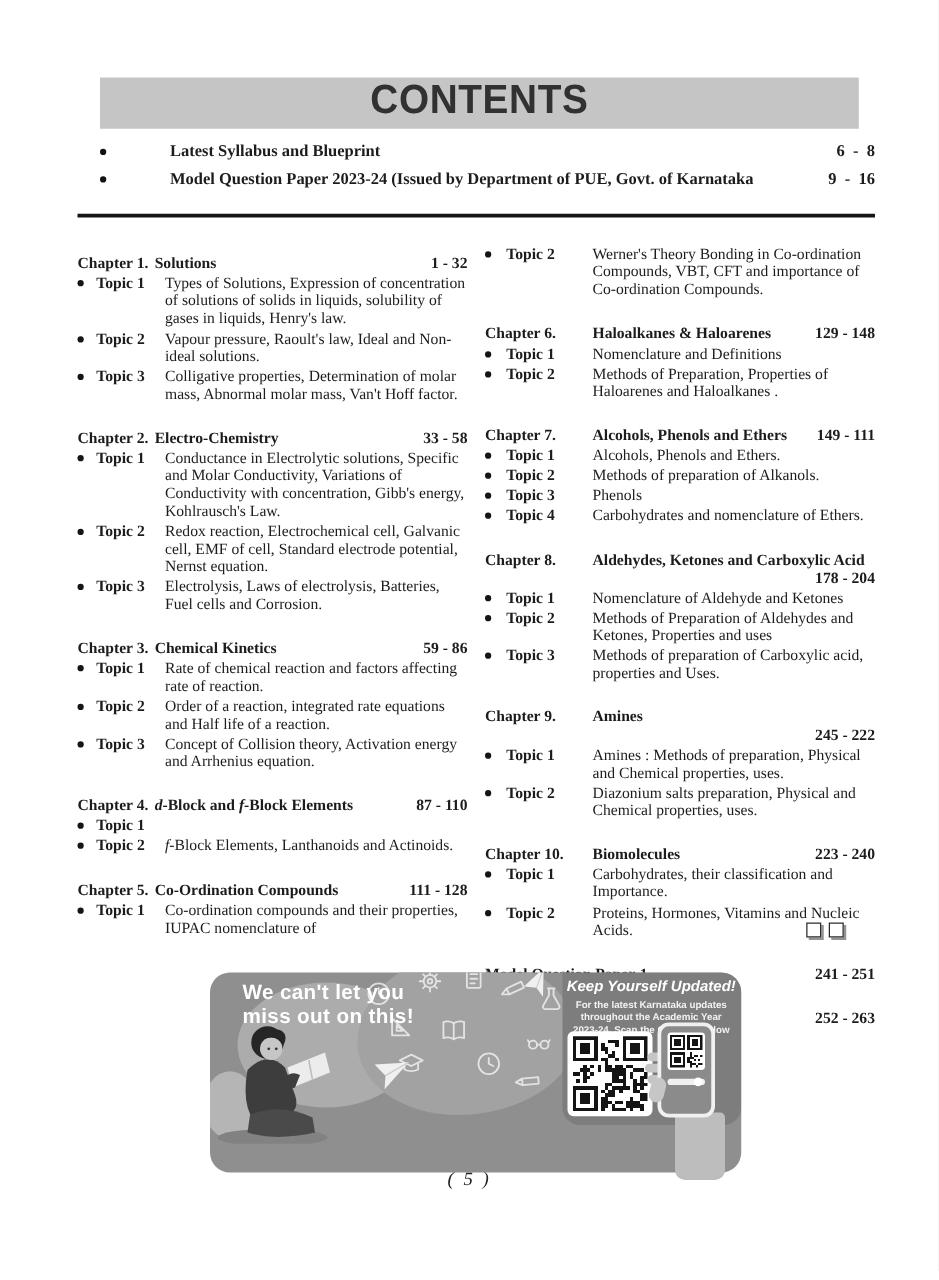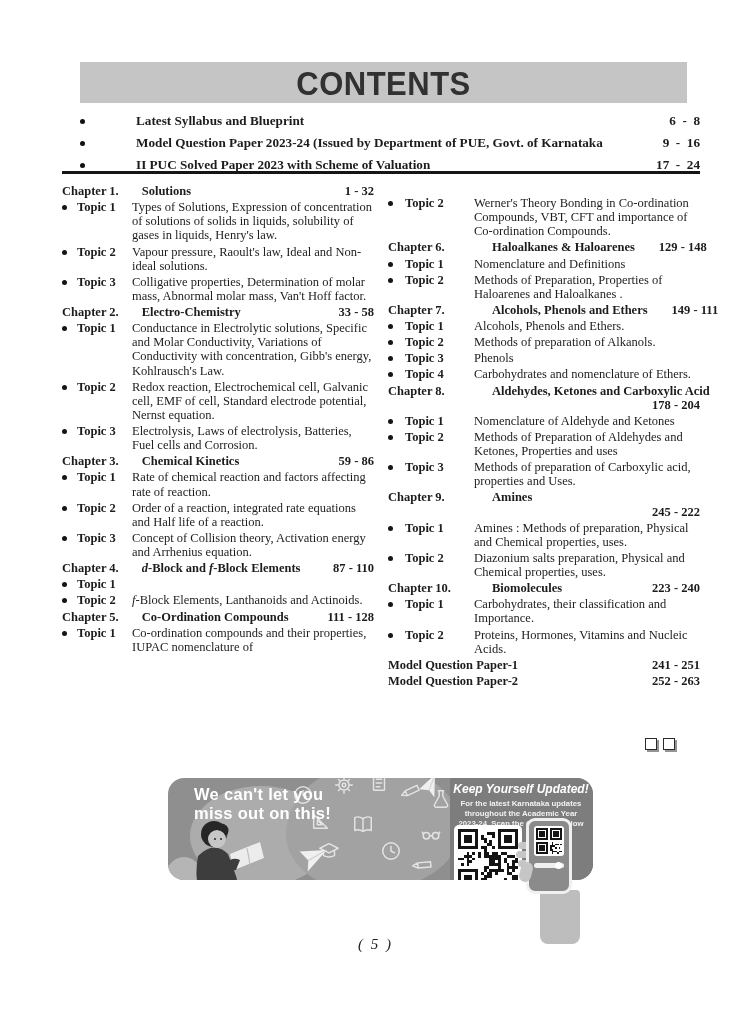--- a/index.html
+++ b/index.html
@@ -1,53 +1,53 @@
 <!DOCTYPE html>
 <html><head>
 <meta charset="utf-8">
 <style>
   html,body{margin:0;padding:0;background:#e8e8e8;}
   .sheet{position:relative;width:751px;height:1024px;background:#ffffff;overflow:hidden;
          font-family:"Liberation Serif", serif;color:#1c1c1c;}
 
   
   .contents-banner{position:absolute;left:80px;top:62px;width:607px;height:41px;
-    background:#c5c5c5;display:flex;align-items:flex-end;justify-content:center;}
+    background:#c5c5c5;display:flex;align-items:flex-start;justify-content:center;}
   .contents-title{font-family:"Liberation Sans",sans-serif;font-weight:bold;
     font-size:31px;letter-spacing:.5px;color:#313131;transform:scaleY(1.05);}
 
   
   .front{position:absolute;left:62px;top:110px;width:638px;}
   .front-row{display:flex;align-items:center;font-weight:bold;font-size:13.2px;padding:3px 0;}
   .front-bullet{width:5px;height:5px;border-radius:50%;background:#111;margin-left:18px;flex:none;}
   .front-label{margin-left:51px;flex:1;}
   .front-pages{white-space:pre;font-weight:bold;text-align:center;}
   .rule{position:absolute;left:62px;top:171px;width:638px;height:2.5px;background:#151515;}
 
   
   .toc{position:absolute;left:62px;top:182px;width:638px;display:flex;gap:14px;
        font-size:12.5px;line-height:1.13;}
   .col{width:312px;}
-  .chap{display:flex;align-items:baseline;font-weight:bold;margin-top:2px;gap:18px;}
+  .chap{display:flex;align-items:baseline;font-weight:bold;margin-top:21px;}
   .chap-num{margin-right:5px;white-space:nowrap;}
   .col-right .chap-num{flex:0 0 86px;margin-right:0;}
   .chap-name{white-space:nowrap;}
   .pages{margin-left:auto;padding-left:6px;white-space:nowrap;font-weight:bold;}
   .pages-line{text-align:right;font-weight:bold;}
   .topic{display:grid;grid-template-columns:15px 55px 1fr;margin-top:2px;}
   .col-right .topic{grid-template-columns:17px 69px 1fr;}
   .bullet{width:5px;height:5px;background:#151515;border-radius:50%;margin-top:5px;}
   .tlabel{font-weight:bold;}
   .ttext{text-align:left;}
   .endmark{position:absolute;left:645px;top:738px;display:flex;gap:6px;}
   .endsq{width:10px;height:10px;background:#fff;border:1.8px solid #2a2a2a;
          box-shadow:2px 2px 0 rgba(60,60,60,.55);}
 
   
-  .promo{position:absolute;left:168px;top:778px;width:425px;height:102px;}
+  .promo{position:absolute;left:168px;top:778px;width:425px;height:160px;}
   .promo-clip{position:absolute;inset:0;background:#8f8f8f;border-radius:16px;overflow:hidden;}
   .light-circle{position:absolute;left:22px;top:8px;width:142px;height:100px;border-radius:50%;background:#acacac;}
   .cloud{position:absolute;left:118px;top:-14px;width:175px;height:128px;background:#a2a2a2;
          border-radius:48% 52% 55% 45% / 55% 50% 50% 45%;}
   .dark-box{position:absolute;left:282px;top:0;width:143px;height:122px;background:#7d7d7d;border-radius:0 14px 14px 14px;}
   .promo-left-text{position:absolute;left:26px;top:7px;color:#fff;white-space:pre-line;
      font-family:"Liberation Sans",sans-serif;font-weight:bold;font-size:16.5px;line-height:1.18;letter-spacing:.3px;}
   .keep-title{position:absolute;left:284px;top:4px;width:138px;text-align:center;color:#fff;
      font-family:"Liberation Sans",sans-serif;font-weight:bold;font-size:12px;font-style:italic;}
   .keep-sub{position:absolute;left:282px;top:21px;width:142px;text-align:center;color:#f2f2f2;
@@ -85,25 +85,20 @@
   <div class="front">
     <div class="front-row">
       <span class="front-bullet"></span>
       <span class="front-label">Latest Syllabus and Blueprint</span>
       <span class="front-pages">6  -  8</span>
     </div>
     <div class="front-row">
       <span class="front-bullet"></span>
       <span class="front-label">Model Question Paper 2023-24 (Issued by Department of PUE, Govt. of Karnataka</span>
       <span class="front-pages">9  -  16</span>
-    </div>
-    <div class="front-row">
-      <span class="front-bullet"></span>
-      <span class="front-label">II PUC Solved Paper 2023 with Scheme of Valuation</span>
-      <span class="front-pages">17  -  24</span>
     </div>
   </div>
   <div class="rule"></div>
 
   <div class="toc">
     <div class="col col-left" id="col-left">
         <div class="chap">
           <span class="chap-num">Chapter 1.</span>
           <span class="chap-name"><span>Solutions</span></span>
           <span class="pages">1 - 32</span>

